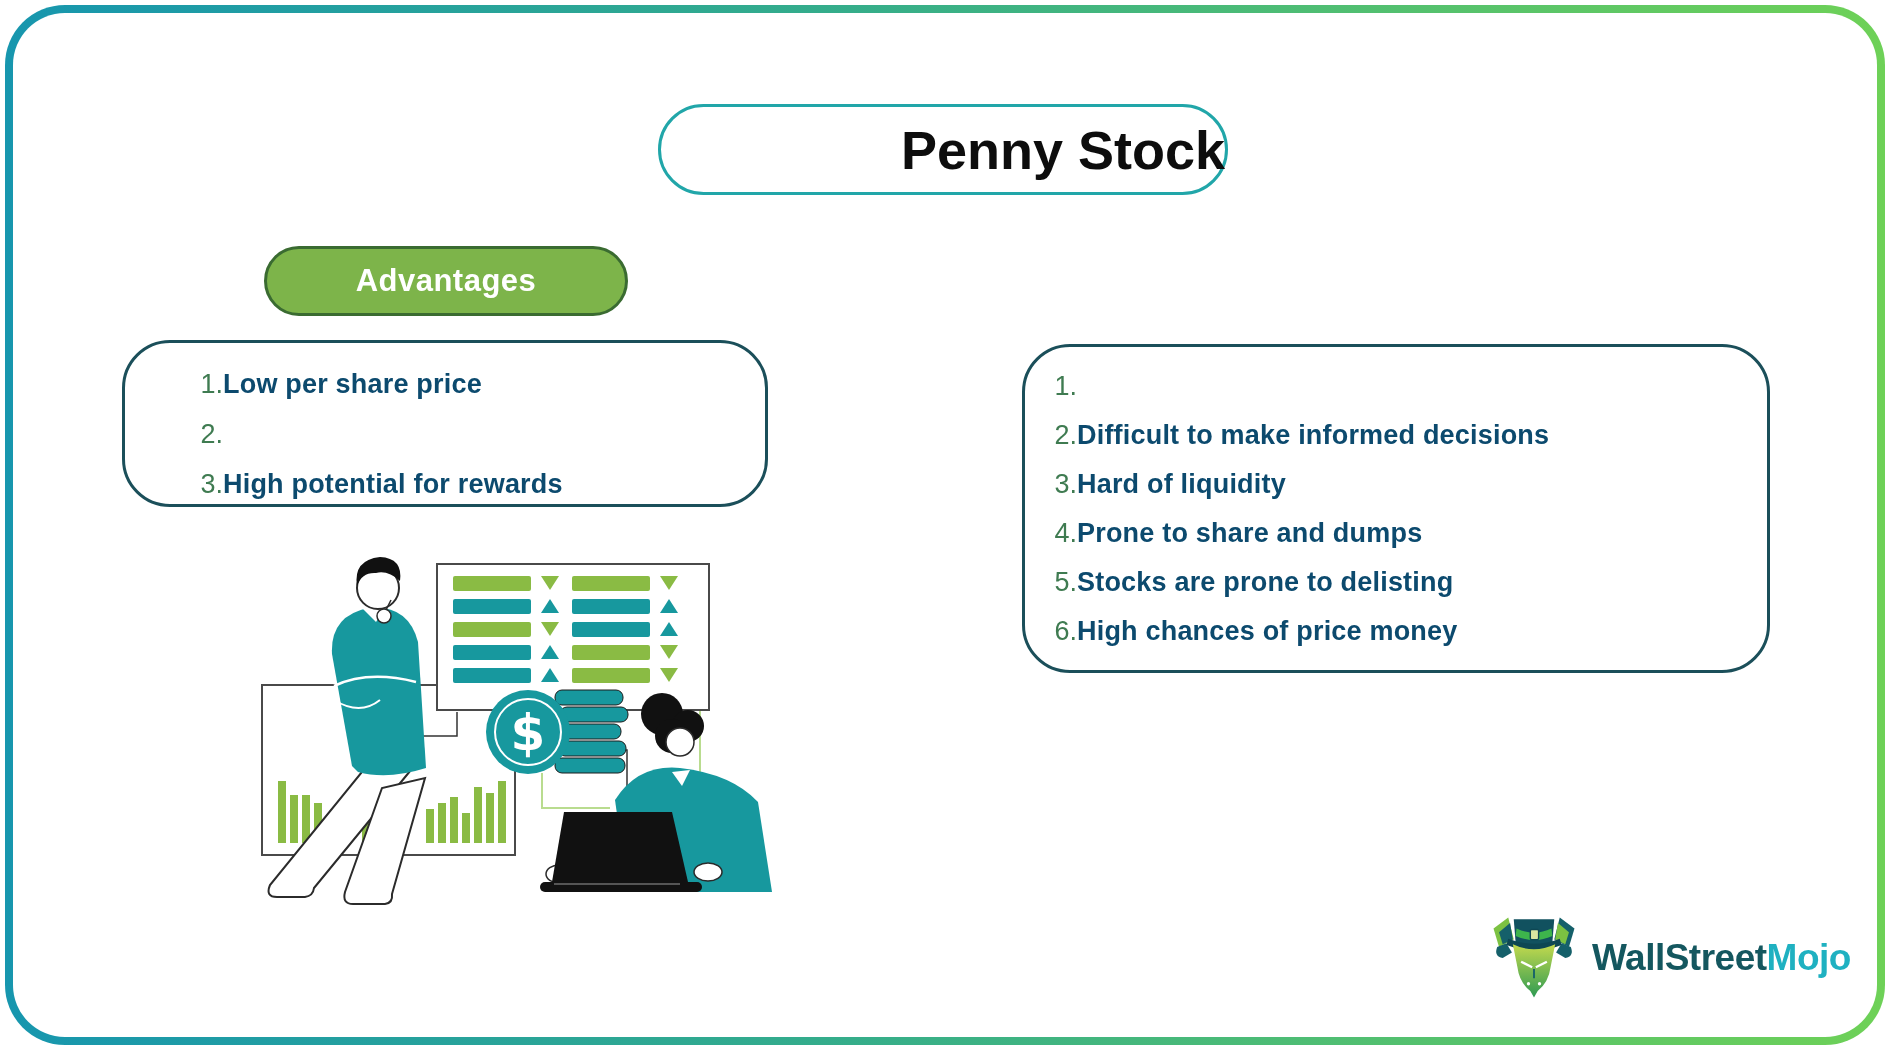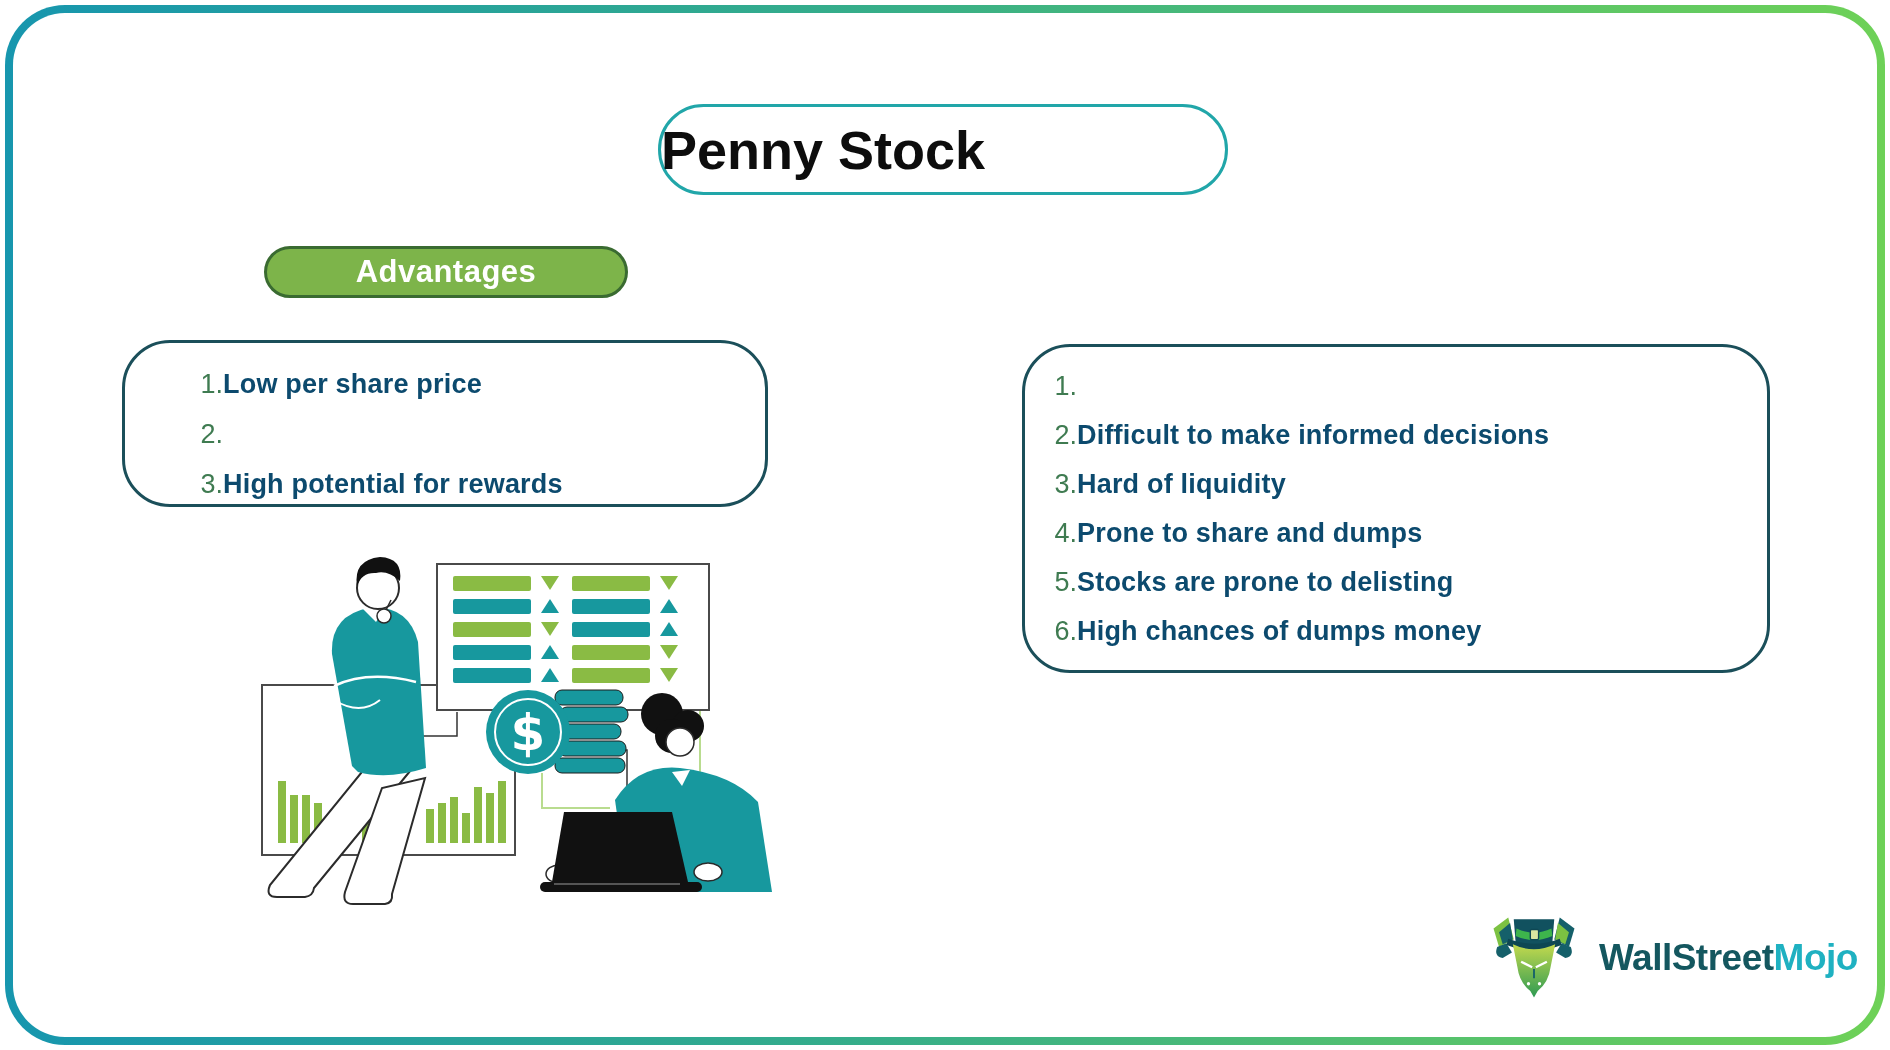--- a/index.html
+++ b/index.html
@@ -9,25 +9,25 @@
   .canvas { position:relative; width:1890px; height:1050px; background:#fff; overflow:hidden; }
 
   
   .frame { position:absolute; inset:5px; border-radius:60px;
            background:linear-gradient(90deg,#1796ae 0%, #35ad8a 45%, #6ed157 100%); }
   .frame-inner { position:absolute; inset:8px; border-radius:52px; background:#ffffff; }
 
   
   .title-pill { position:absolute; left:658px; top:104px; width:570px; height:91px;
                 border:3px solid #21a6a9; border-radius:46px; background:#fff;
-                display:flex; align-items:center; justify-content:flex-start; }
+                display:flex; align-items:center; justify-content:flex-end; }
   .title-pill span { font-size:54px; font-weight:700; color:#0d0d0d; letter-spacing:0px; }
 
   
-  .badge { position:absolute; height:52px; background:#7db44a; border:3px solid #3a6b31;
+  .badge { position:absolute; height:70px; background:#7db44a; border:3px solid #3a6b31;
            border-radius:36px; display:flex; align-items:center; justify-content:center; }
   .badge span { color:#ffffff; font-size:31px; font-weight:700; letter-spacing:0.5px; }
   .badge-adv { left:264px; top:246px; width:364px; }
   .badge-dis { left:1150px; top:246px; width:366px; }
 
   
   .listbox { position:absolute; border:3px solid #1b4f5a; border-radius:48px; background:#fff; }
   .box-adv { left:122px; top:340px; width:646px; height:167px; padding:16px 10px 0 64px; }
   .box-dis { left:1022px; top:344px; width:748px; height:329px; padding:15px 10px 0 22px; }
 
@@ -35,21 +35,21 @@
   ol.plist li { display:flex; align-items:center; height:50px; }
   .box-dis ol.plist li { height:49px; }
   .item-num { flex:0 0 34px; text-align:right; font-size:27px; font-weight:400; color:#3f7b51; }
   .box-dis .item-num { flex:0 0 30px; }
   .item-text { font-size:27px; font-weight:700; color:#0c4a6e; white-space:pre; letter-spacing:0.2px; }
 
   
   .illus { position:absolute; left:210px; top:550px; width:590px; height:372px; }
 
   
-  .logo { position:absolute; left:1488px; top:910px; display:flex; align-items:center; gap:19px; }
+  .logo { position:absolute; left:1488px; top:910px; display:flex; align-items:center; gap:12px; }
   .logo-text { font-size:37px; font-weight:700; letter-spacing:-0.5px; white-space:nowrap; }
   .logo-text .p1 { color:#14575f; }
   .logo-text .p2 { color:#1fb1c1; }
 </style>
 </head>
 <body>
 
 <div class="canvas">
 
   <div class="frame">
@@ -97,21 +97,21 @@
       <li>
         <span class="item-num">4.</span>
         <span class="item-text">Prone to share and dumps</span>
       </li>
       <li>
         <span class="item-num">5.</span>
         <span class="item-text">Stocks are prone to delisting</span>
       </li>
       <li>
         <span class="item-num">6.</span>
-        <span class="item-text">High chances of dumps money</span>
+        <span class="item-text">High chances of price money</span>
       </li>
     </ol>
   </div>
 
   <svg class="illus" viewBox="0 0 590 372" aria-hidden="true">
 
     <path d="M427,68 H490 V230" fill="none" stroke="#b9dc8f" stroke-width="2"></path>
     <path d="M332,223 V258 H400" fill="none" stroke="#b9dc8f" stroke-width="2"></path>
 
     <g>

